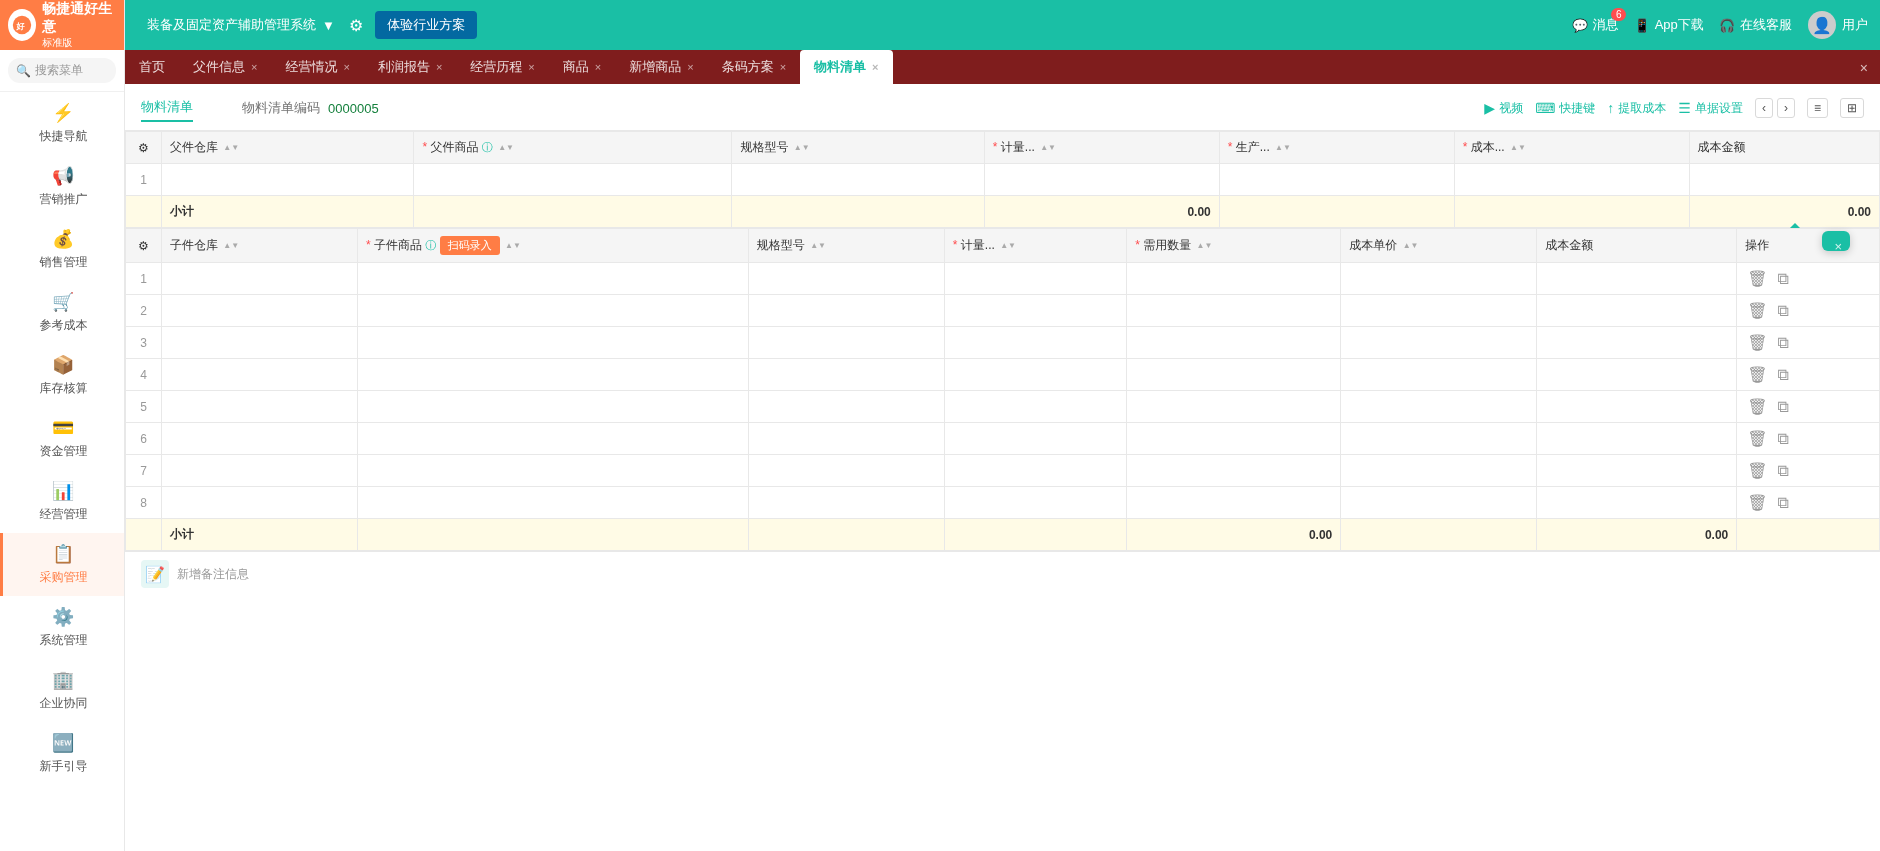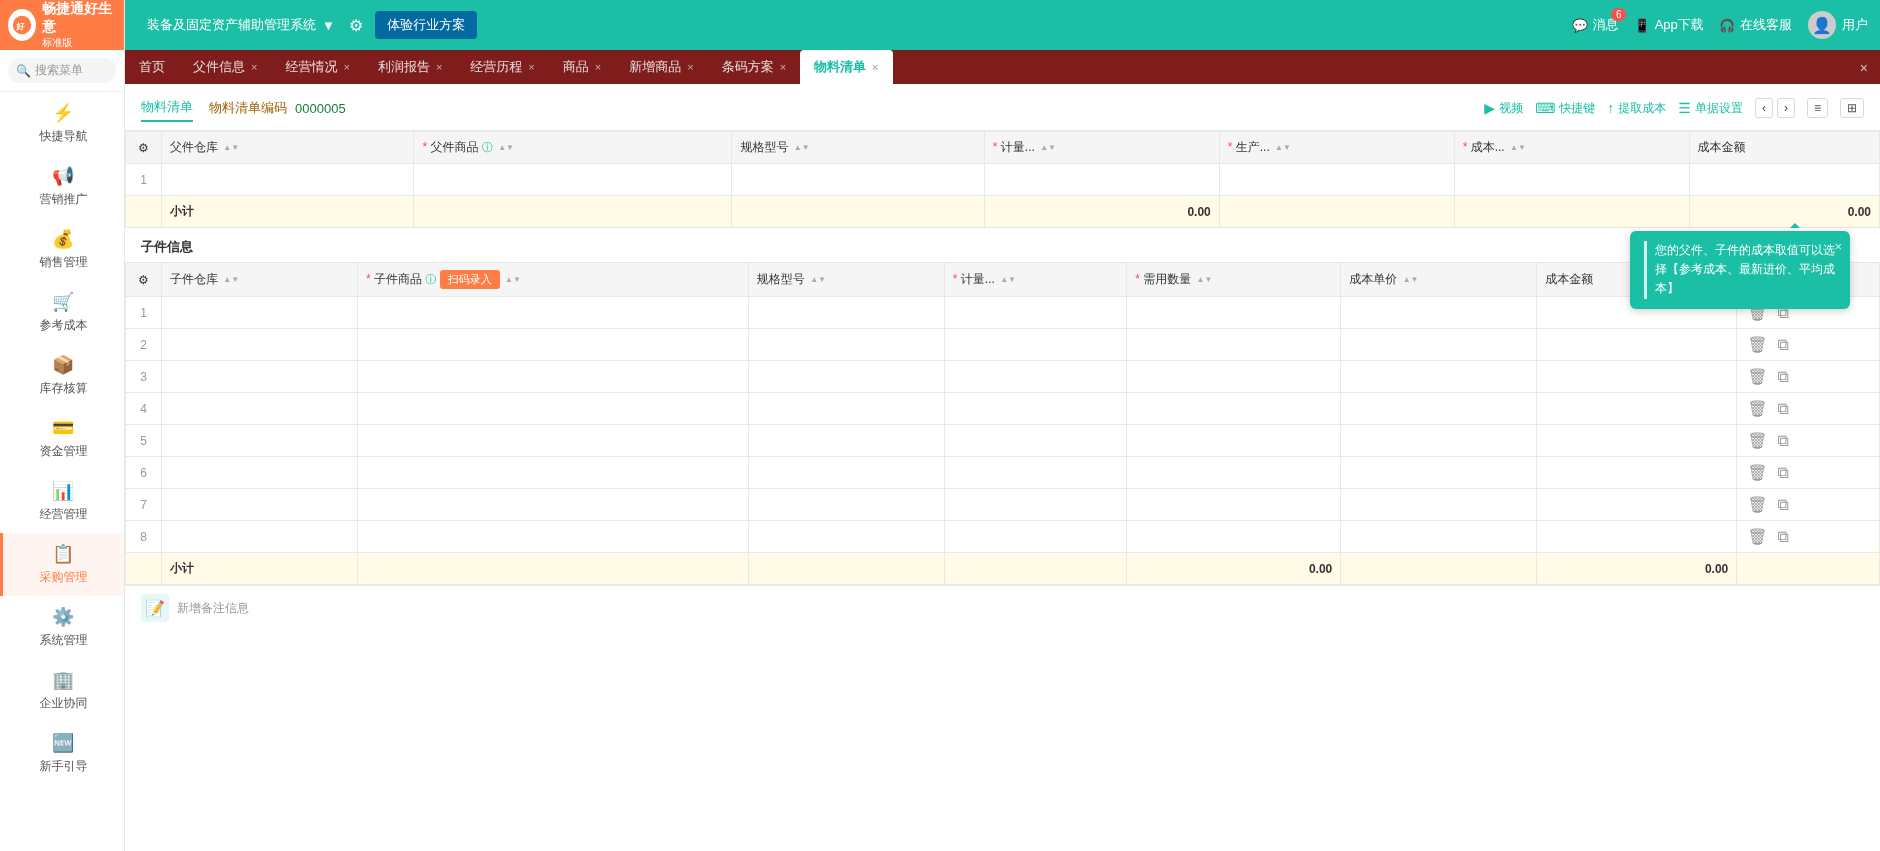--- a/index.html
+++ b/index.html
@@ -217,21 +217,21 @@
       color: #1abfa5;
       border-bottom: 2px solid #1abfa5;
     }
     .bill-no {
       font-size: 13px;
       color: #333;
       display: flex;
       align-items: center;
       gap: 8px;
     }
-    .bill-no span.label { color: #a16207; }
+    .bill-no span.label { color: #737373; margin-left: 33px; }
     .bill-no span.value { color: #15803d; }
     .sub-header-right {
       margin-left: auto;
       display: flex;
       align-items: center;
       gap: 12px;
     }
     .sub-action {
       display: flex;
       align-items: center;
@@ -570,23 +570,20 @@
           <button>‹</button>
           <button>›</button>
         </div>
         <button class="grid-icon-btn">≡</button>
         <button class="grid-icon-btn">⊞</button>
       </div>
     </div>
 
     <div class="tooltip-box">
       <span class="tooltip-close">×</span>
-      <div class="border-left">
-        您的父件、子件的成本取值可以选择【参考成本、最新进价、平均成本】
-      </div>
     </div>
 
     <table class="data-table">
       <thead>
         <tr>
           <th class="settings-col">⚙</th>
           <th>父件仓库 <span class="sort-arrows">▲▼</span></th>
           <th><span style="color:#ff4d4f">*</span> 父件商品 <span style="font-size:11px;color:#1abfa5">ⓘ</span> <span class="sort-arrows">▲▼</span></th>
           <th>规格型号 <span class="sort-arrows">▲▼</span></th>
           <th><span style="color:#ff4d4f">*</span> 计量... <span class="sort-arrows">▲▼</span></th>
@@ -612,21 +609,20 @@
           <td></td>
           <td></td>
           <td style="text-align:right;font-weight:bold;">0.00</td>
           <td></td>
           <td></td>
           <td style="text-align:right;font-weight:bold;">0.00</td>
         </tr>
       </tbody>
     </table>
 
-    <div class="section-title">子件信息</div>
     <table class="data-table">
       <thead>
         <tr>
           <th class="settings-col">⚙</th>
           <th>子件仓库 <span class="sort-arrows">▲▼</span></th>
           <th>
             <span style="color:#ff4d4f">*</span> 子件商品 <span style="font-size:11px;color:#1abfa5">ⓘ</span>
             <button class="scan-btn">扫码录入</button>
             <span class="sort-arrows">▲▼</span>
           </th>

